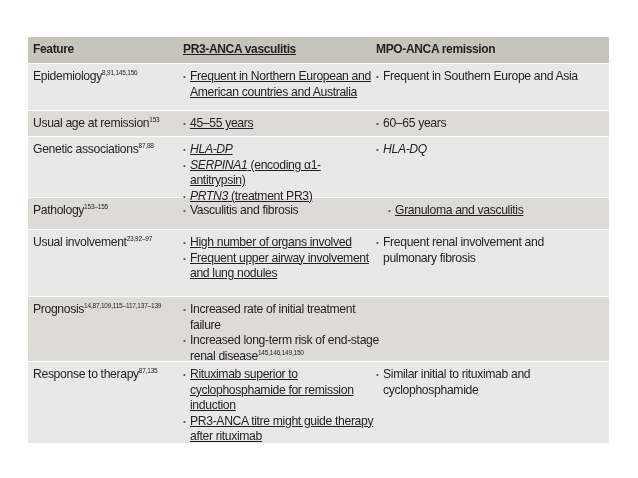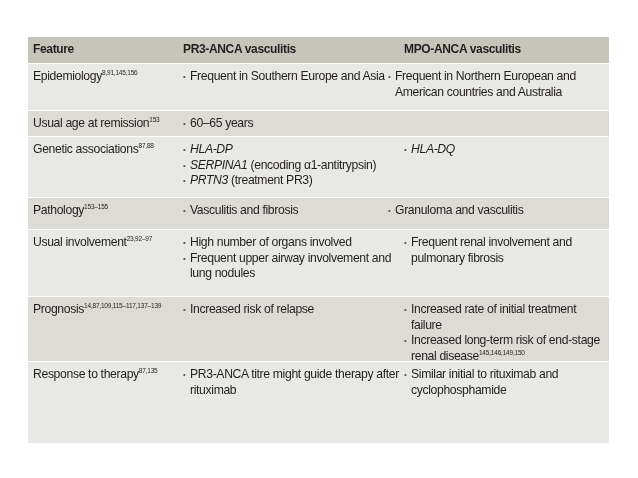--- a/index.html
+++ b/index.html
@@ -5,57 +5,62 @@
   html, body { margin: 0; padding: 0; background: #ffffff; }
   body { width: 638px; height: 478px; position: relative; overflow: hidden;
          font-family: "Liberation Sans", sans-serif; color: #231f20; }
   .table { position: absolute; left: 28px; top: 37px; width: 581px; }
   .row { display: flex; border-bottom: 1px solid #ffffff; box-sizing: border-box; }
   .row.header { background: #c6c5bc; height: 27px; align-items: center; }
   .row.dark { background: #dcdbd5; }
   .row.light { background: #e8e8e5; }
   .cell { box-sizing: border-box; font-size: 12.2px; line-height: 15.5px; letter-spacing: -0.35px; }
   .c1 { width: 155px; padding-left: 5px; padding-top: 5px; }
-  .c2 { width: 221px; padding-top: 5px; }
+  .c2 { width: 193px; padding-top: 5px; text-decoration: underline; }
   .c3 { width: 205px; padding-top: 5px; }
   .header .cell { font-weight: bold; padding-top: 0; font-size: 12px; }
   .header .c2, .header .c3 { padding-left: 0; }
   sup { font-size: 6.5px; vertical-align: 5px; line-height: 0; letter-spacing: -0.2px; }
   ul { list-style: none; margin: 0; padding: 0; }
   li { position: relative; padding-left: 7px; }
   li::before { content: "\2022"; position: absolute; left: 0; top: 0; font-size: 8px; color: #555; }
   .it { font-style: italic; margin-top: 24px; }
 </style>
 </head>
 <body>
 
 <div class="table">
 
   <div class="row header">
     <div class="cell c1">Feature</div>
     <div class="cell c2">PR3-ANCA vasculitis</div>
-    <div class="cell c3">MPO-ANCA vasculitis</div>
+    <div class="cell c3">MPO-ANCA remission</div>
   </div>
 
   <div class="row light" style="height:47px">
     <div class="cell c1"><span>Epidemiology</span><sup>8,91,145,156</sup></div>
+    <div class="cell c2">
+        <ul>
+          <li>Frequent in Northern European and American countries and Australia</li>
+        </ul>
+      </div>
     <div class="cell c3">
         <ul>
           <li>Frequent in Southern Europe and Asia</li>
-        </ul>
-      </div>
-    <div class="cell c2">
-        <ul>
-          <li>Frequent in Northern European and American countries and Australia</li>
         </ul>
       </div>
   </div>
 
   <div class="row dark" style="height:26px">
     <div class="cell c1"><span>Usual age at remission</span><sup>153</sup></div>
+    <div class="cell c2">
+        <ul>
+          <li>45–55 years</li>
+        </ul>
+      </div>
     <div class="cell c3">
         <ul>
           <li>60–65 years</li>
         </ul>
       </div>
   </div>
 
   <div class="row light" style="height:61px">
     <div class="cell c1"><span>Genetic associations</span><sup>87,88</sup></div>
     <div class="cell c2">
@@ -96,37 +101,33 @@
       </div>
     <div class="cell c3">
         <ul>
           <li>Frequent renal involvement and pulmonary fibrosis</li>
         </ul>
       </div>
   </div>
 
   <div class="row dark" style="height:65px">
     <div class="cell c1"><span>Prognosis</span><sup>14,87,109,115–117,137–139</sup></div>
-    <div class="cell c2">
-        <ul>
-          <li>Increased risk of relapse</li>
-        </ul>
-      </div>
     <div class="cell c3">
         <ul>
       <li>Increased rate of initial treatment failure</li>
       <li><span>Increased long-term risk of end-stage renal disease</span><sup>145,146,149,150</sup></li>
     </ul>
       </div>
   </div>
 
   <div class="row light" style="height:81px; border-bottom:none">
     <div class="cell c1"><span>Response to therapy</span><sup>87,135</sup></div>
     <div class="cell c2">
         <ul>
+      <li>Rituximab superior to cyclophosphamide for remission induction</li>
       <li>PR3-ANCA titre might guide therapy after rituximab</li>
     </ul>
       </div>
     <div class="cell c3">
         <ul>
           <li>Similar initial to rituximab and cyclophosphamide</li>
         </ul>
       </div>
   </div>
 

